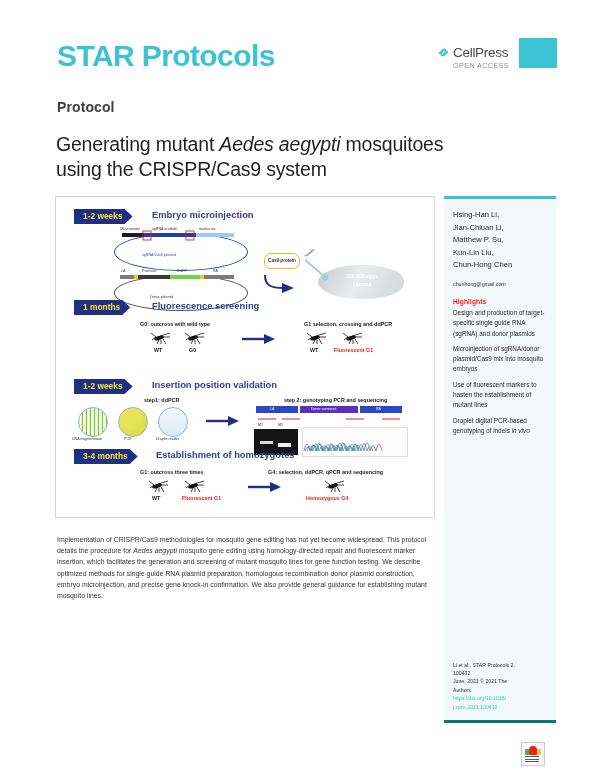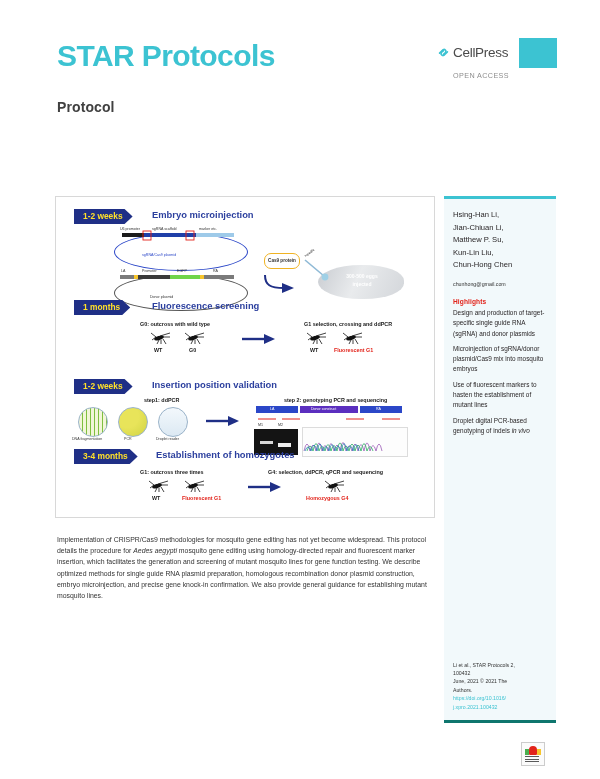--- a/index.html
+++ b/index.html
@@ -54,21 +54,21 @@
   .cp-word {
     font-size: 13.5px;
     font-weight: normal;
     color: #4a4a4a;
     letter-spacing: -0.3px;
   }
   .cp-open {
     font-size: 7.2px;
     color: #8d8d8d;
     letter-spacing: 0.4px;
-    margin-top: 12px;
+    margin-top: 2px;
     margin-left: 16px;
   }
   .cp-bar {
     position: absolute;
     right: 0; top: 0;
     width: 38px; height: 30px;
     background: #3cc3d2;
   }
 
   
@@ -297,20 +297,21 @@
         <span class="cp-word">CellPress</span>
       </div>
       <div class="cp-open">OPEN ACCESS</div>
     </div>
 
     <div class="cp-bar"></div>
   </div>
 
   <div class="article-type">Protocol</div>
 
+  <h1 class="article-title"><span>Generating mutant </span><i>Aedes aegypti</i><span> mosquitoes</span><br><span>using the CRISPR/Cas9 system</span></h1>
 
   <div class="figure">
     <div class="stage">
 
       <div class="chev" style="left:18px; top:12px;">1-2 weeks</div>
       <div class="stage-head" style="left:96px; top:12px;">Embryo microinjection</div>
 
       <div class="plasmid" style="left:58px; top:36px; width:132px; height:36px;"></div>
       <div class="bar-seg" style="left:66px; top:36px; width:22px; background:#1b1b1b;"></div>
       <div class="bar-seg" style="left:88px; top:36px; width:52px; background:#1f3fa8;"></div>

